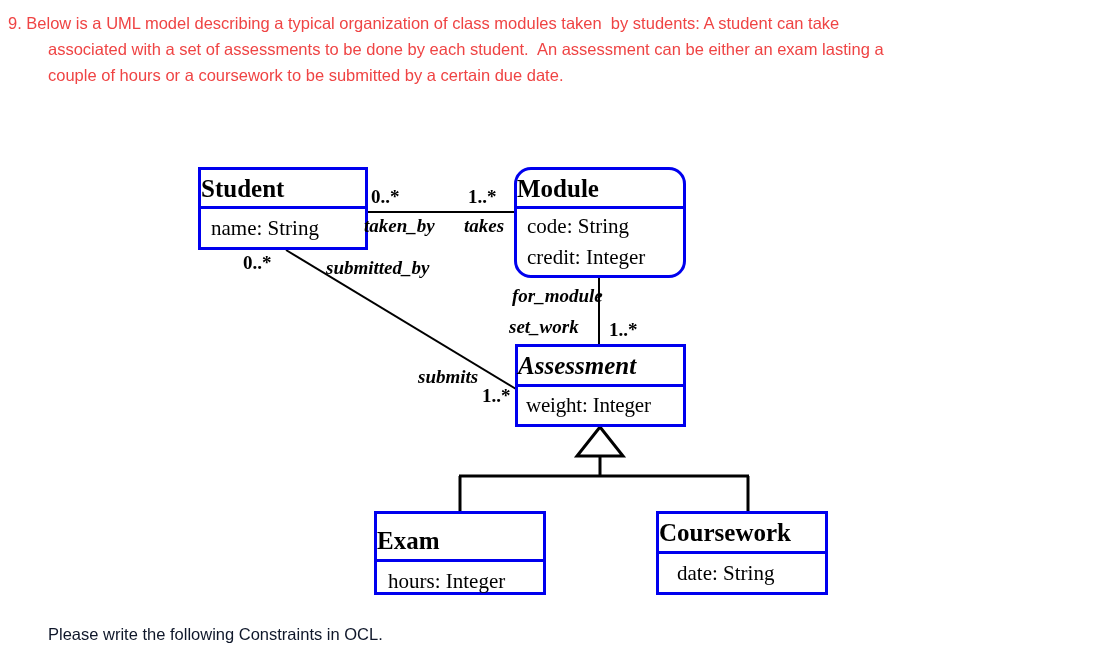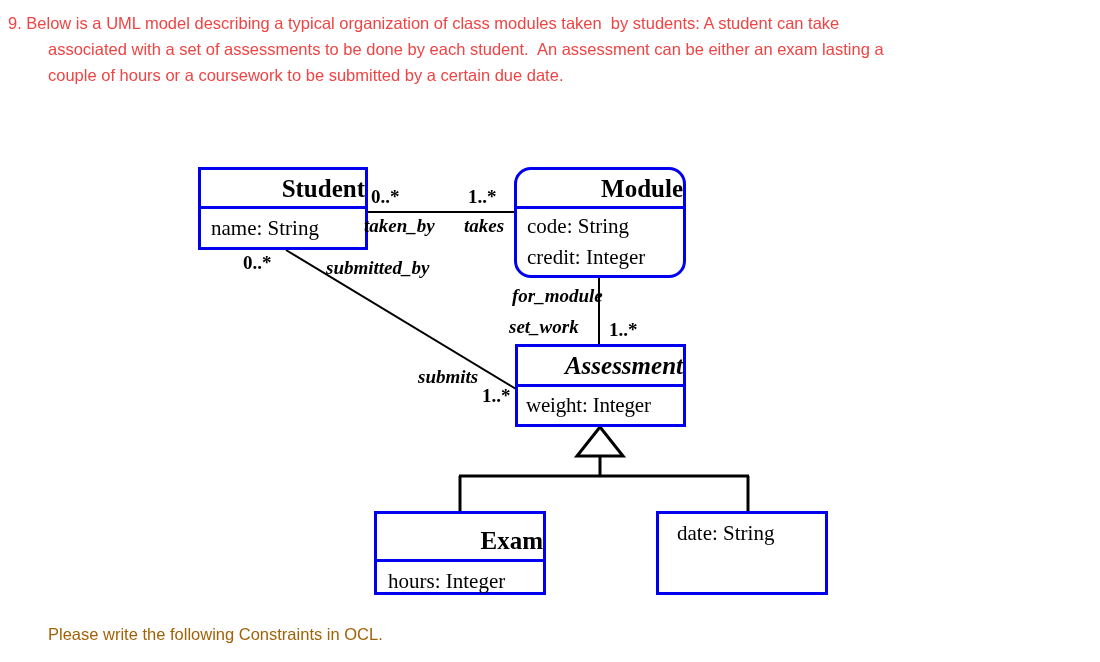--- a/index.html
+++ b/index.html
@@ -34,21 +34,21 @@
   .question-line.first { text-indent: 0; padding-left: 0px; }
   .question-line.cont  { padding-left: 40px; }
 
   .footer-line {
     position: absolute;
     left: 48px;
     top: 622px;
     font-family: "Liberation Sans", sans-serif;
     font-size: 16.5px;
     line-height: 24px;
-    color: #a16207;
+    color: #0f172a;
     white-space: pre;
   }
 
   
   .diagram {
     position: absolute;
     left: 0;
     top: 0;
     width: 1100px;
     height: 662px;
@@ -63,21 +63,21 @@
   .uml-class {
     position: absolute;
     box-sizing: border-box;
     border: 3px solid #0000ee;
     background: #ffffff;
     font-family: "Liberation Serif", serif;
   }
   .uml-name {
     box-sizing: border-box;
     border-bottom: 3px solid #0000ee;
-    text-align: right;
+    text-align: left;
     font-weight: bold;
     color: #000000;
     white-space: nowrap;
     overflow: visible;
   }
   .uml-attrs {
     box-sizing: border-box;
     padding-left: 10px;
     color: #000000;
     white-space: nowrap;
@@ -198,20 +198,21 @@
   </div>
 
   <div class="uml-class" id="box-exam">
     <div class="uml-name">Exam</div>
     <div class="uml-attrs">
       <div class="uml-attr">hours: Integer</div>
     </div>
   </div>
 
   <div class="uml-class" id="box-coursework">
+    <div class="uml-name">Coursework</div>
     <div class="uml-attrs">
       <div class="uml-attr">date: String</div>
     </div>
   </div>
 
   <div class="edge-label mult" id="lbl-taken-by-mult">0..*</div>
   <div class="edge-label rolename" id="lbl-taken-by-role">taken_by</div>
   <div class="edge-label mult" id="lbl-takes-mult">1..*</div>
   <div class="edge-label rolename" id="lbl-takes-role">takes</div>
 

